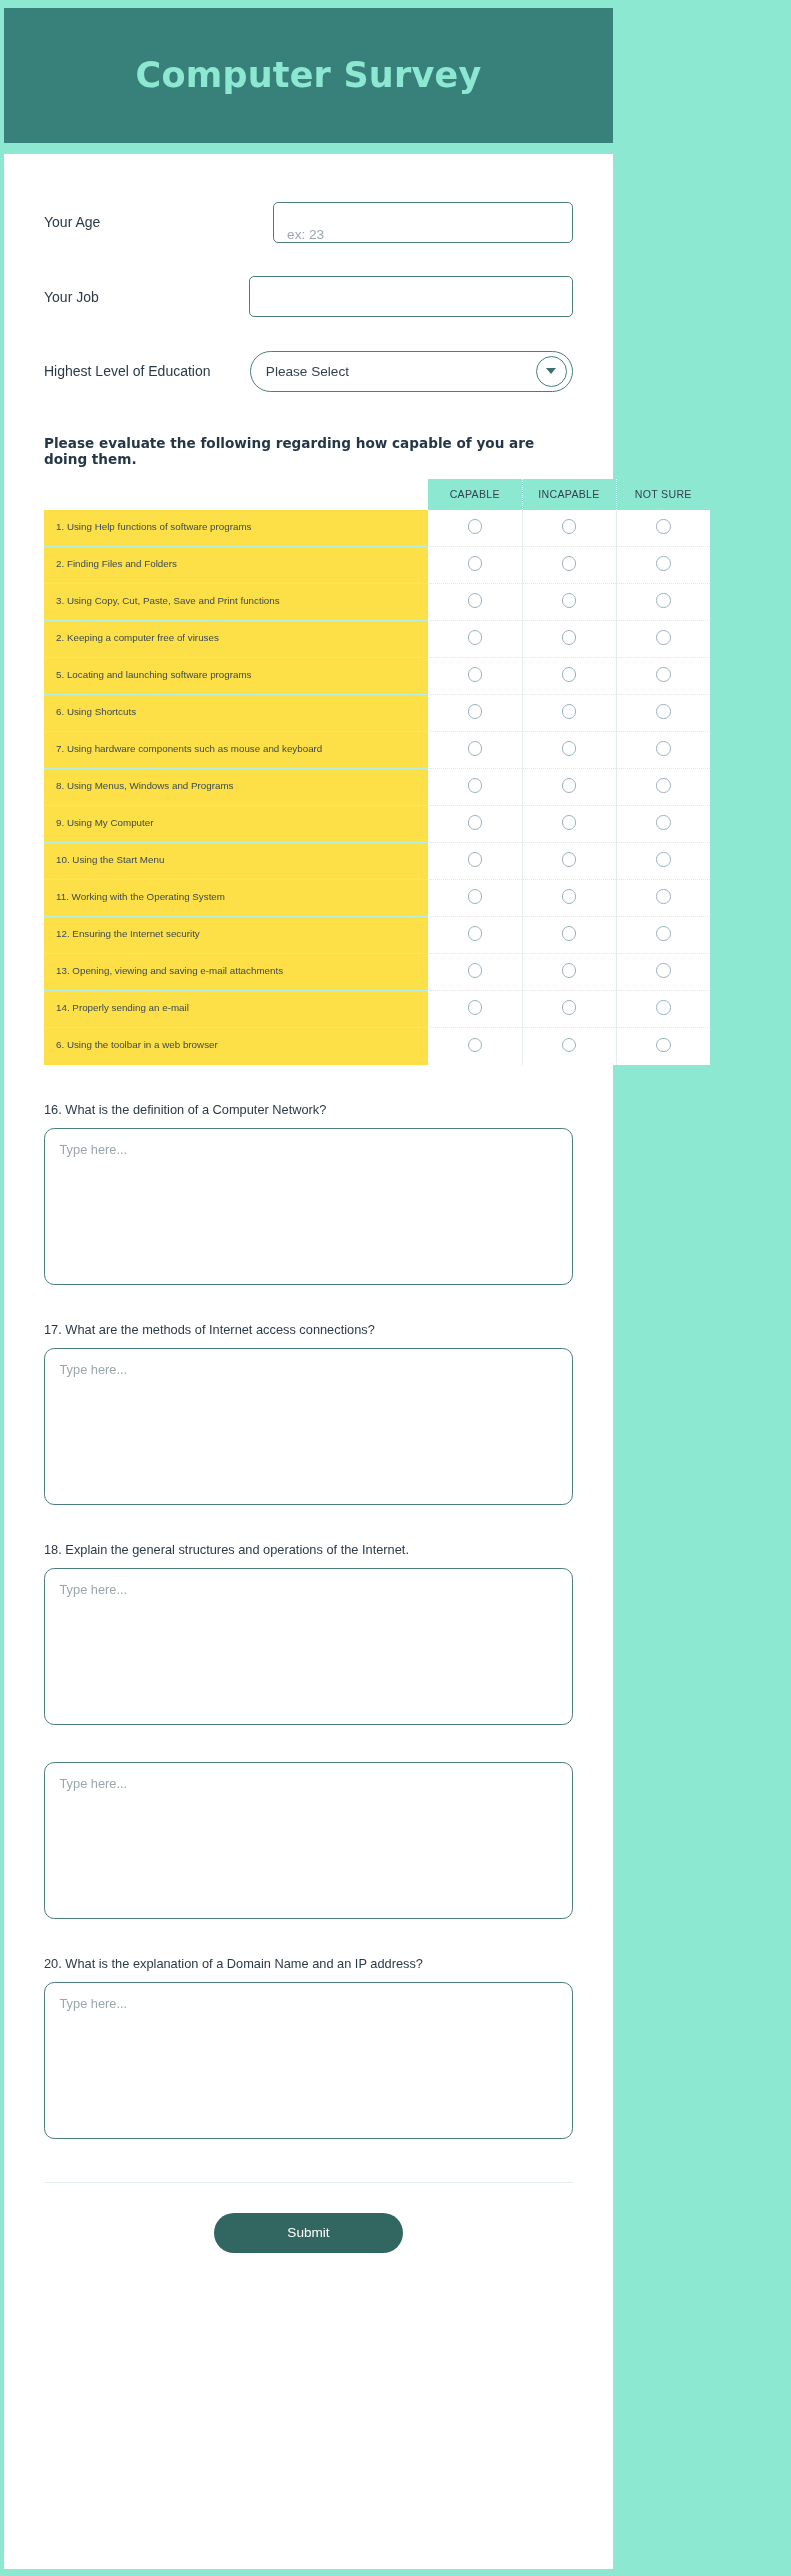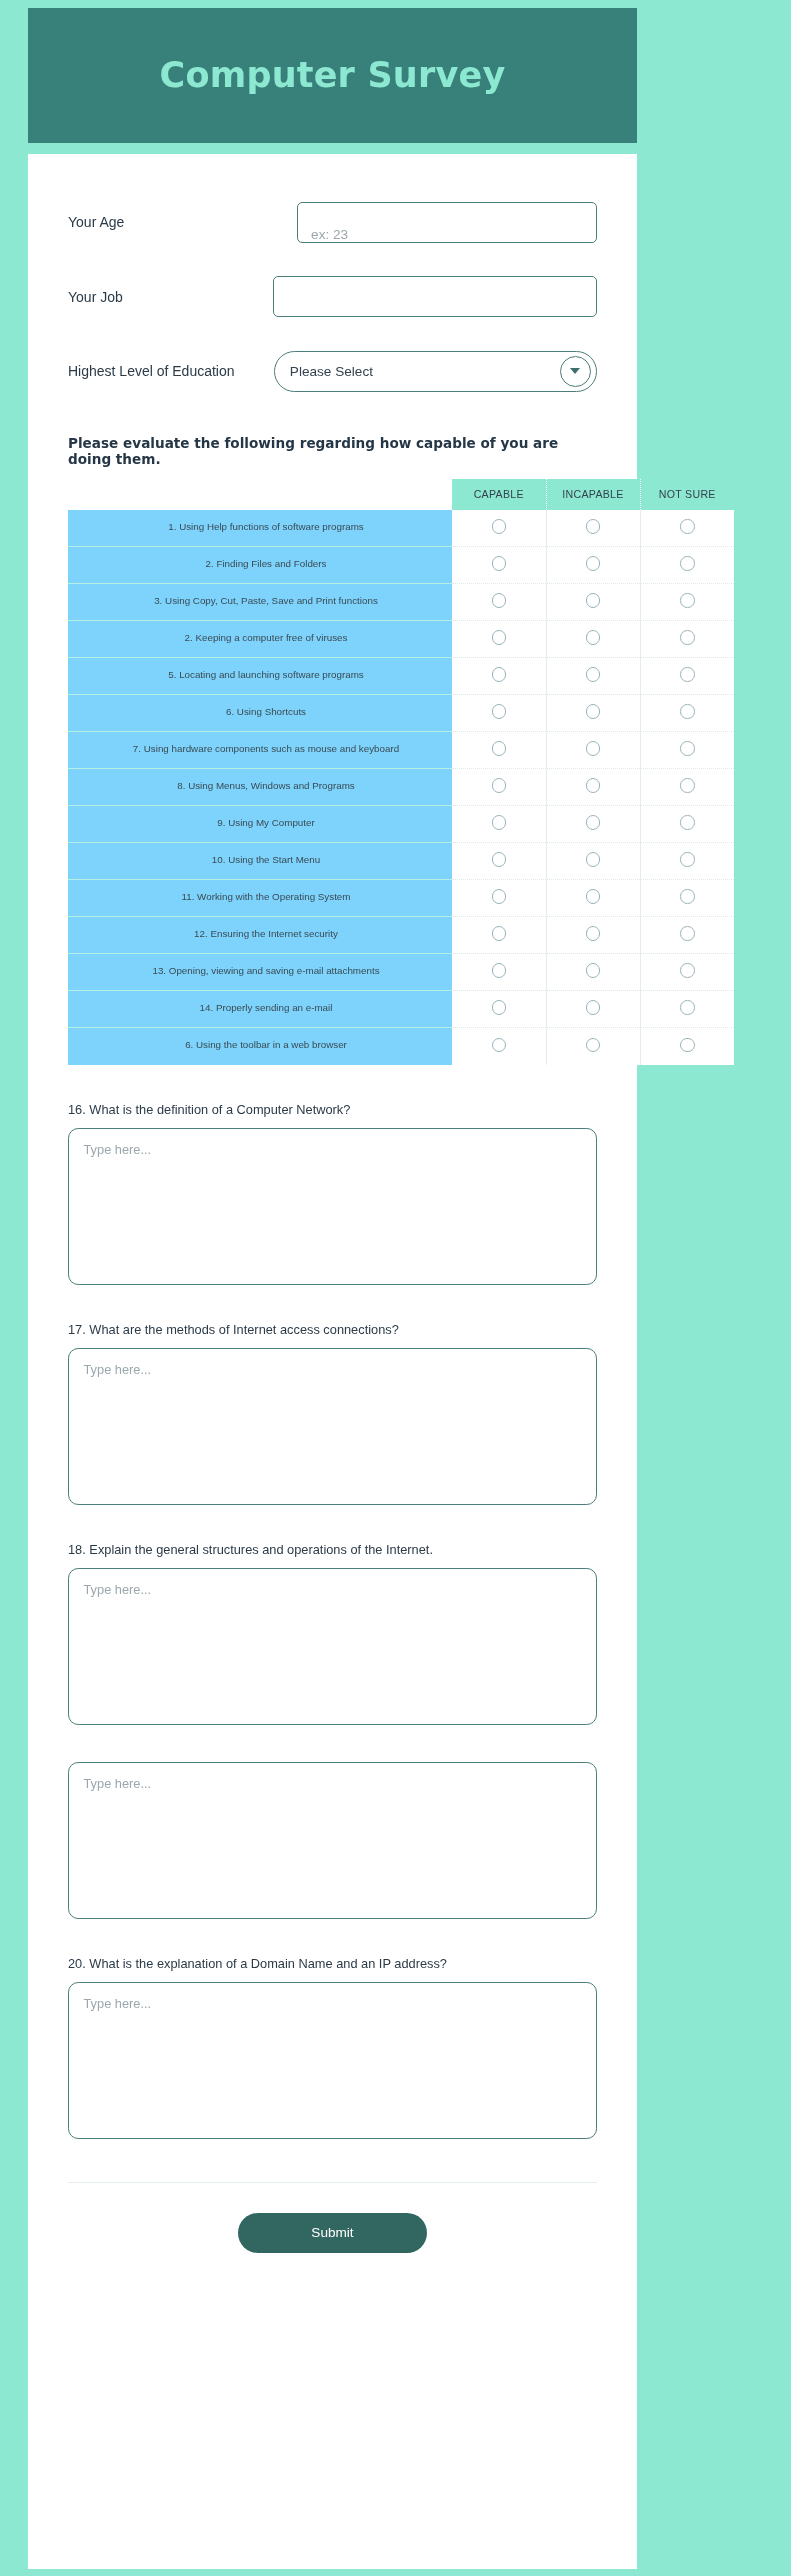--- a/index.html
+++ b/index.html
@@ -7,21 +7,21 @@
   body {
     width: 791px;
     height: 2576px;
     background: #8de8d2;
     font-family: "DejaVu Sans", sans-serif;
     overflow: hidden;
   }
 
   .page-frame {
     position: absolute;
-    left: 28px;
+    left: 4px;
     top: 7.7px;
     width: 609px;
     height: 2561px;
     background: #ffffff;
   }
 
   
   .form-header {
     height: 135px;
     background: #38807a;
@@ -141,28 +141,27 @@
     letter-spacing: 0.3px;
     height: 31px;
     text-align: center;
     border-right: 0.9px dotted #ffffff;
     font-family: "Liberation Sans", sans-serif;
   }
   .matrix-table th.opt-head:last-child { border-right: none; }
   .matrix-table th.blank-head { background: #ffffff; }
 
   .matrix-table td.row-label {
-    background: #7dd3fc;
+    background: #fde047;
     color: #3a4a52;
     font-size: 9.8px;
     padding: 0 0 3px 12px;
     height: 37px;
     border-bottom: 0.9px solid #b6f0e2;
     font-family: "Liberation Sans", sans-serif;
-    text-align: center;
   }
   .matrix-table tr:last-child td.row-label { border-bottom: none; }
 
   .matrix-table td.opt-cell {
     height: 37px;
     text-align: center;
     vertical-align: middle;
     border-bottom: 0.9px dotted #dfe7ea;
     border-right: 0.9px solid #e3ecee;
     background: #fff;

